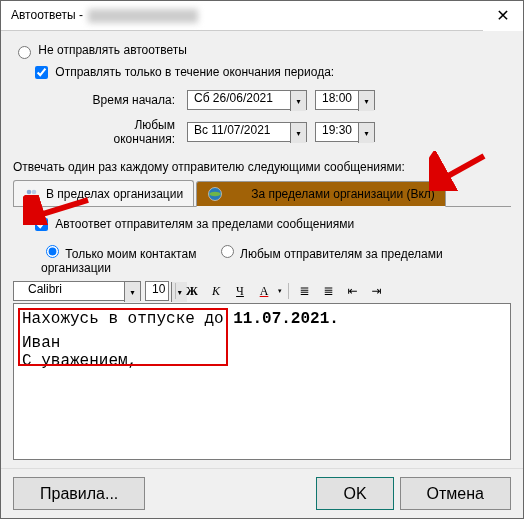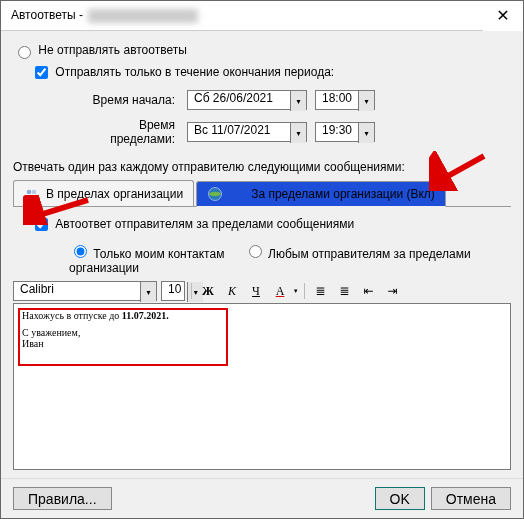--- a/index.html
+++ b/index.html
@@ -16,35 +16,35 @@
   .period-row { display: flex; align-items: center; margin: 4px 0 4px 70px; }
   .period-row .lbl { width: 104px; text-align: right; padding-right: 12px; }
   .combo { display:inline-flex; align-items:flex-start; border:1px solid #7a7a7a; background:#fff; height:20px; }
   .combo span { padding: 0 6px; }
   .combo .dd { width:16px; height:20px; border-left:1px solid #7a7a7a; background:#e5e5e5; display:flex; align-items:center; justify-content:center; font-size:8px;}
   .date-combo { width:120px; }
   .time-combo { width:60px; margin-left:8px; }
   .section-label { margin: 10px 0 6px 0; }
   .tabs { display:flex; border-bottom:1px solid #999; margin-bottom:6px; position:relative; }
   .tab { display:flex; align-items:center; gap:6px; padding:4px 10px; border:1px solid #999; border-bottom:none; background:#f4f4f4; margin-right:2px; border-radius:3px 3px 0 0; position:relative; }
-  .tab.active { background:#1d4ed8; top:1px; border-bottom:1px solid #f0f0f0;gap:28px; }
+  .tab.active { background:#a16207; top:1px; border-bottom:1px solid #f0f0f0;gap:28px; }
   .tab-icon { width:16px; height:16px; }
   .check-row { margin:2px 0 4px 18px; }
-  .radio-inline { margin:4px 0 6px 56px; }
+  .radio-inline { margin:4px 0 6px 28px; }
   .radio-inline label { margin-right: 16px; }
   .toolbar { display:flex; align-items:center; gap:4px; margin-bottom:2px; }
-  .font-combo { width:144px; }
+  .font-combo { width:128px;padding-left:8px; }
   .size-combo { width:24px; }
   .tbtn { width:20px; height:20px; border:1px solid transparent; background:transparent; display:inline-flex; align-items:center; justify-content:center; font-size:12px; font-family:"Times New Roman",serif; cursor:pointer; }
   .sep { width:1px; height:16px; background:#bbb; margin:0 2px; }
-  .editor { flex:1; background:#fff; border:1px solid #7a7a7a; padding:6px 8px; font-size:10px; position:relative; overflow:hidden; font-family: Liberation Serif, serif; }
+  .editor { flex:1; background:#fff; border:1px solid #7a7a7a; padding:6px 8px; font-size:16px; position:relative; overflow:hidden; font-family: Liberation Mono, monospace; }
   .editor .highlight-box { position:absolute; top:4px; left:4px; width:210px; height:58px; border:2px solid #d00; pointer-events:none; }
   .footer { display:flex; align-items:center; padding:8px 12px; border-top:1px solid #ddd; gap:6px; }
   .footer .spacer { flex:1; }
-  .btn { height:23px; padding:0 14px; border:1px solid #888; background:#e1e1e1; font-size:14px; cursor:pointer; }
+  .btn { height:33px; padding:0 26px; border:1px solid #888; background:#e1e1e1; font-size:16px; cursor:pointer; }
   .btn.default { border:1px solid #0f766e; }
   .arrow { position:absolute; pointer-events:none; }
   .arrow svg { display:block; }
 </style>
 </head>
 <body>
 
 <div class="window">
 
   <div class="titlebar">
@@ -78,21 +78,21 @@
         <span style="flex:1">Сб 26/06/2021</span>
         <span class="dd">▾</span>
       </div>
       <div class="combo time-combo">
         <span style="flex:1">18:00</span>
         <span class="dd">▾</span>
       </div>
     </div>
 
     <div class="period-row">
-      <span class="lbl">Время пределами:</span>
+      <span class="lbl">Любым окончания:</span>
       <div class="combo date-combo">
         <span style="flex:1">Вс 11/07/2021</span>
         <span class="dd">▾</span>
       </div>
       <div class="combo time-combo">
         <span style="flex:1">19:30</span>
         <span class="dd">▾</span>
       </div>
     </div>
 
@@ -166,22 +166,22 @@
       <button class="tbtn">
           <span>⇥</span>
         </button>
     </div>
 
     <div class="editor">
       <div>
         <span>Нахожусь в отпуске до </span><b>11.07.2021.</b>
       </div>
       <div style="height:6px"></div>
+      <div>Иван</div>
       <div>С уважением,</div>
-      <div>Иван</div>
       <div class="highlight-box"></div>
     </div>
 
   </div>
 
   <div class="footer">
     <button class="btn">Правила...</button>
     <div class="spacer"></div>
     <button class="btn default">OK</button>
     <button class="btn">Отмена</button>

